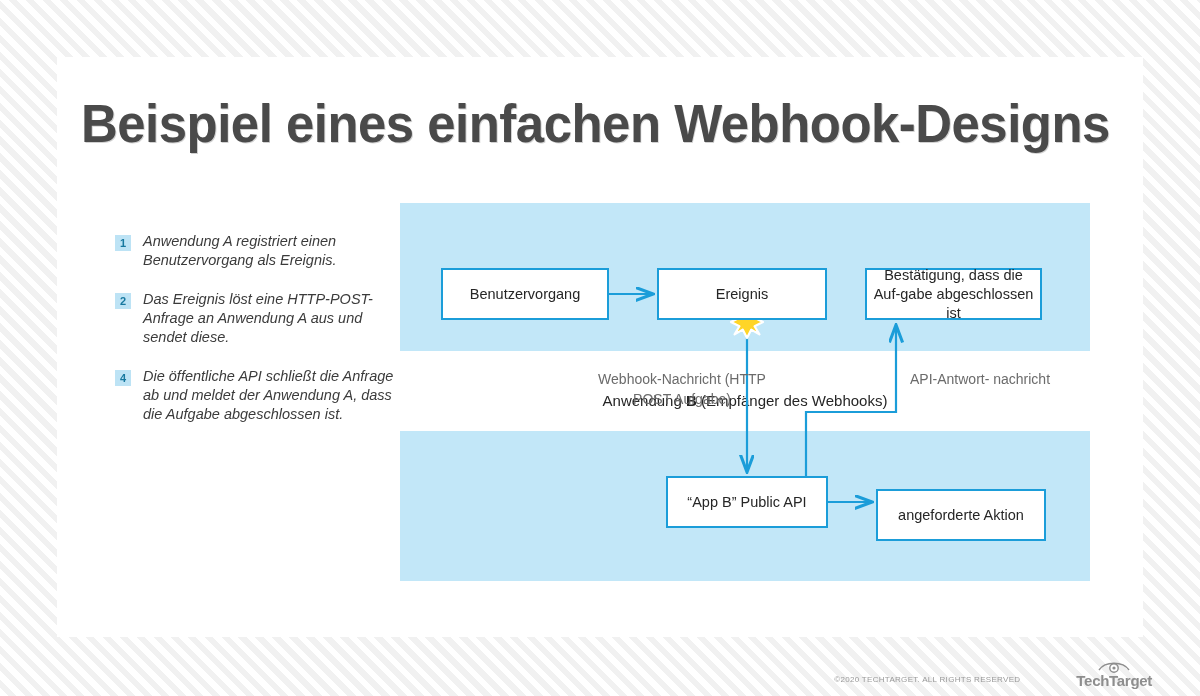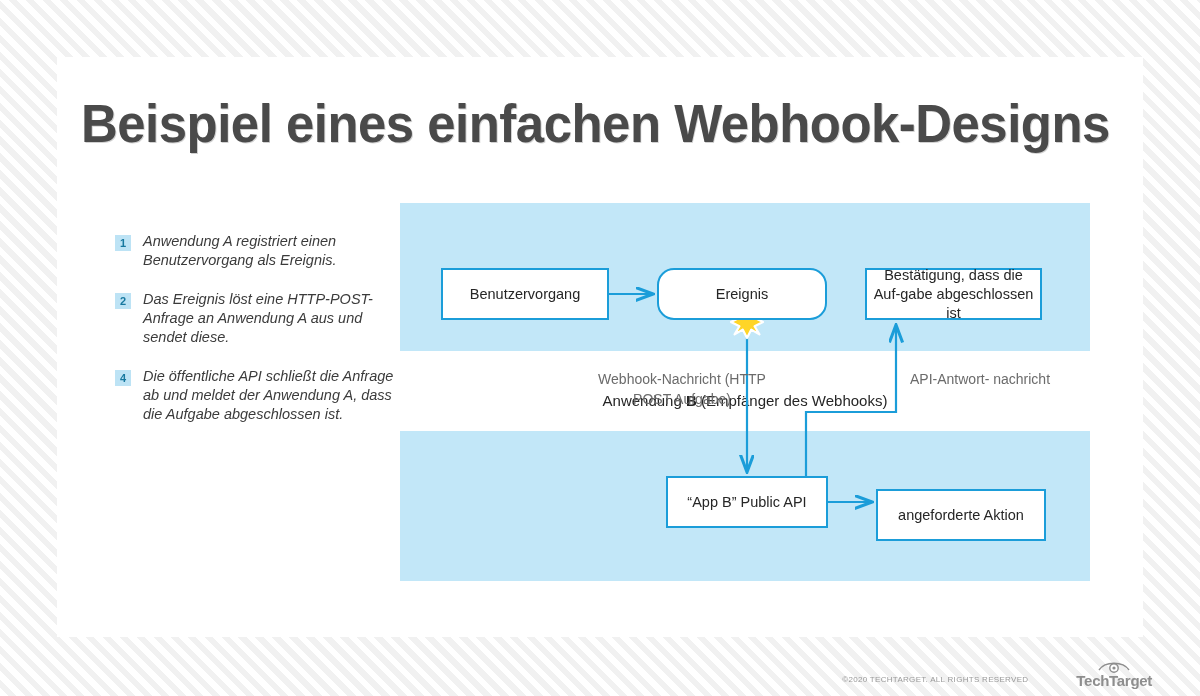--- a/index.html
+++ b/index.html
@@ -118,21 +118,21 @@
     display: flex;
     align-items: center;
     justify-content: center;
     text-align: center;
     font-size: 14.5px;
     line-height: 19px;
     color: #262626;
     padding: 0 6px;
   }
   #node-benutzervorgang { left: 41px;  top: 65px;  width: 168px; height: 52px; }
-  #node-ereignis        { left: 257px; top: 65px;  width: 170px; height: 52px; border-radius: 17px; }
+  #node-ereignis        { left: 257px; top: 65px;  width: 170px; height: 52px; }
   #node-bestaetigung    { left: 465px; top: 65px;  width: 177px; height: 52px; }
   #node-publicapi       { left: 266px; top: 273px; width: 162px; height: 52px; }
   #node-aktion          { left: 476px; top: 286px; width: 170px; height: 52px; }
 
   .edge-label {
     position: absolute;
     text-align: center;
     font-size: 14px;
     line-height: 20px;
     color: #6b6b6b;
@@ -142,20 +142,21 @@
 
   #edges { position: absolute; left: 0; top: 0; width: 690px; height: 378px; }
 
   
   #footer {
     position: absolute;
     right: 48px;
     bottom: 8px;
     display: flex;
     align-items: flex-end;
+    gap: 8px;
   }
   #copyright {
     font-size: 8px;
     letter-spacing: 0.3px;
     color: #9a9a9a;
     padding-bottom: 4px;
     white-space: nowrap;
   }
   #logo { display: flex; flex-direction: column; align-items: center; margin-left: 48px; }
   #logo-wordmark {

